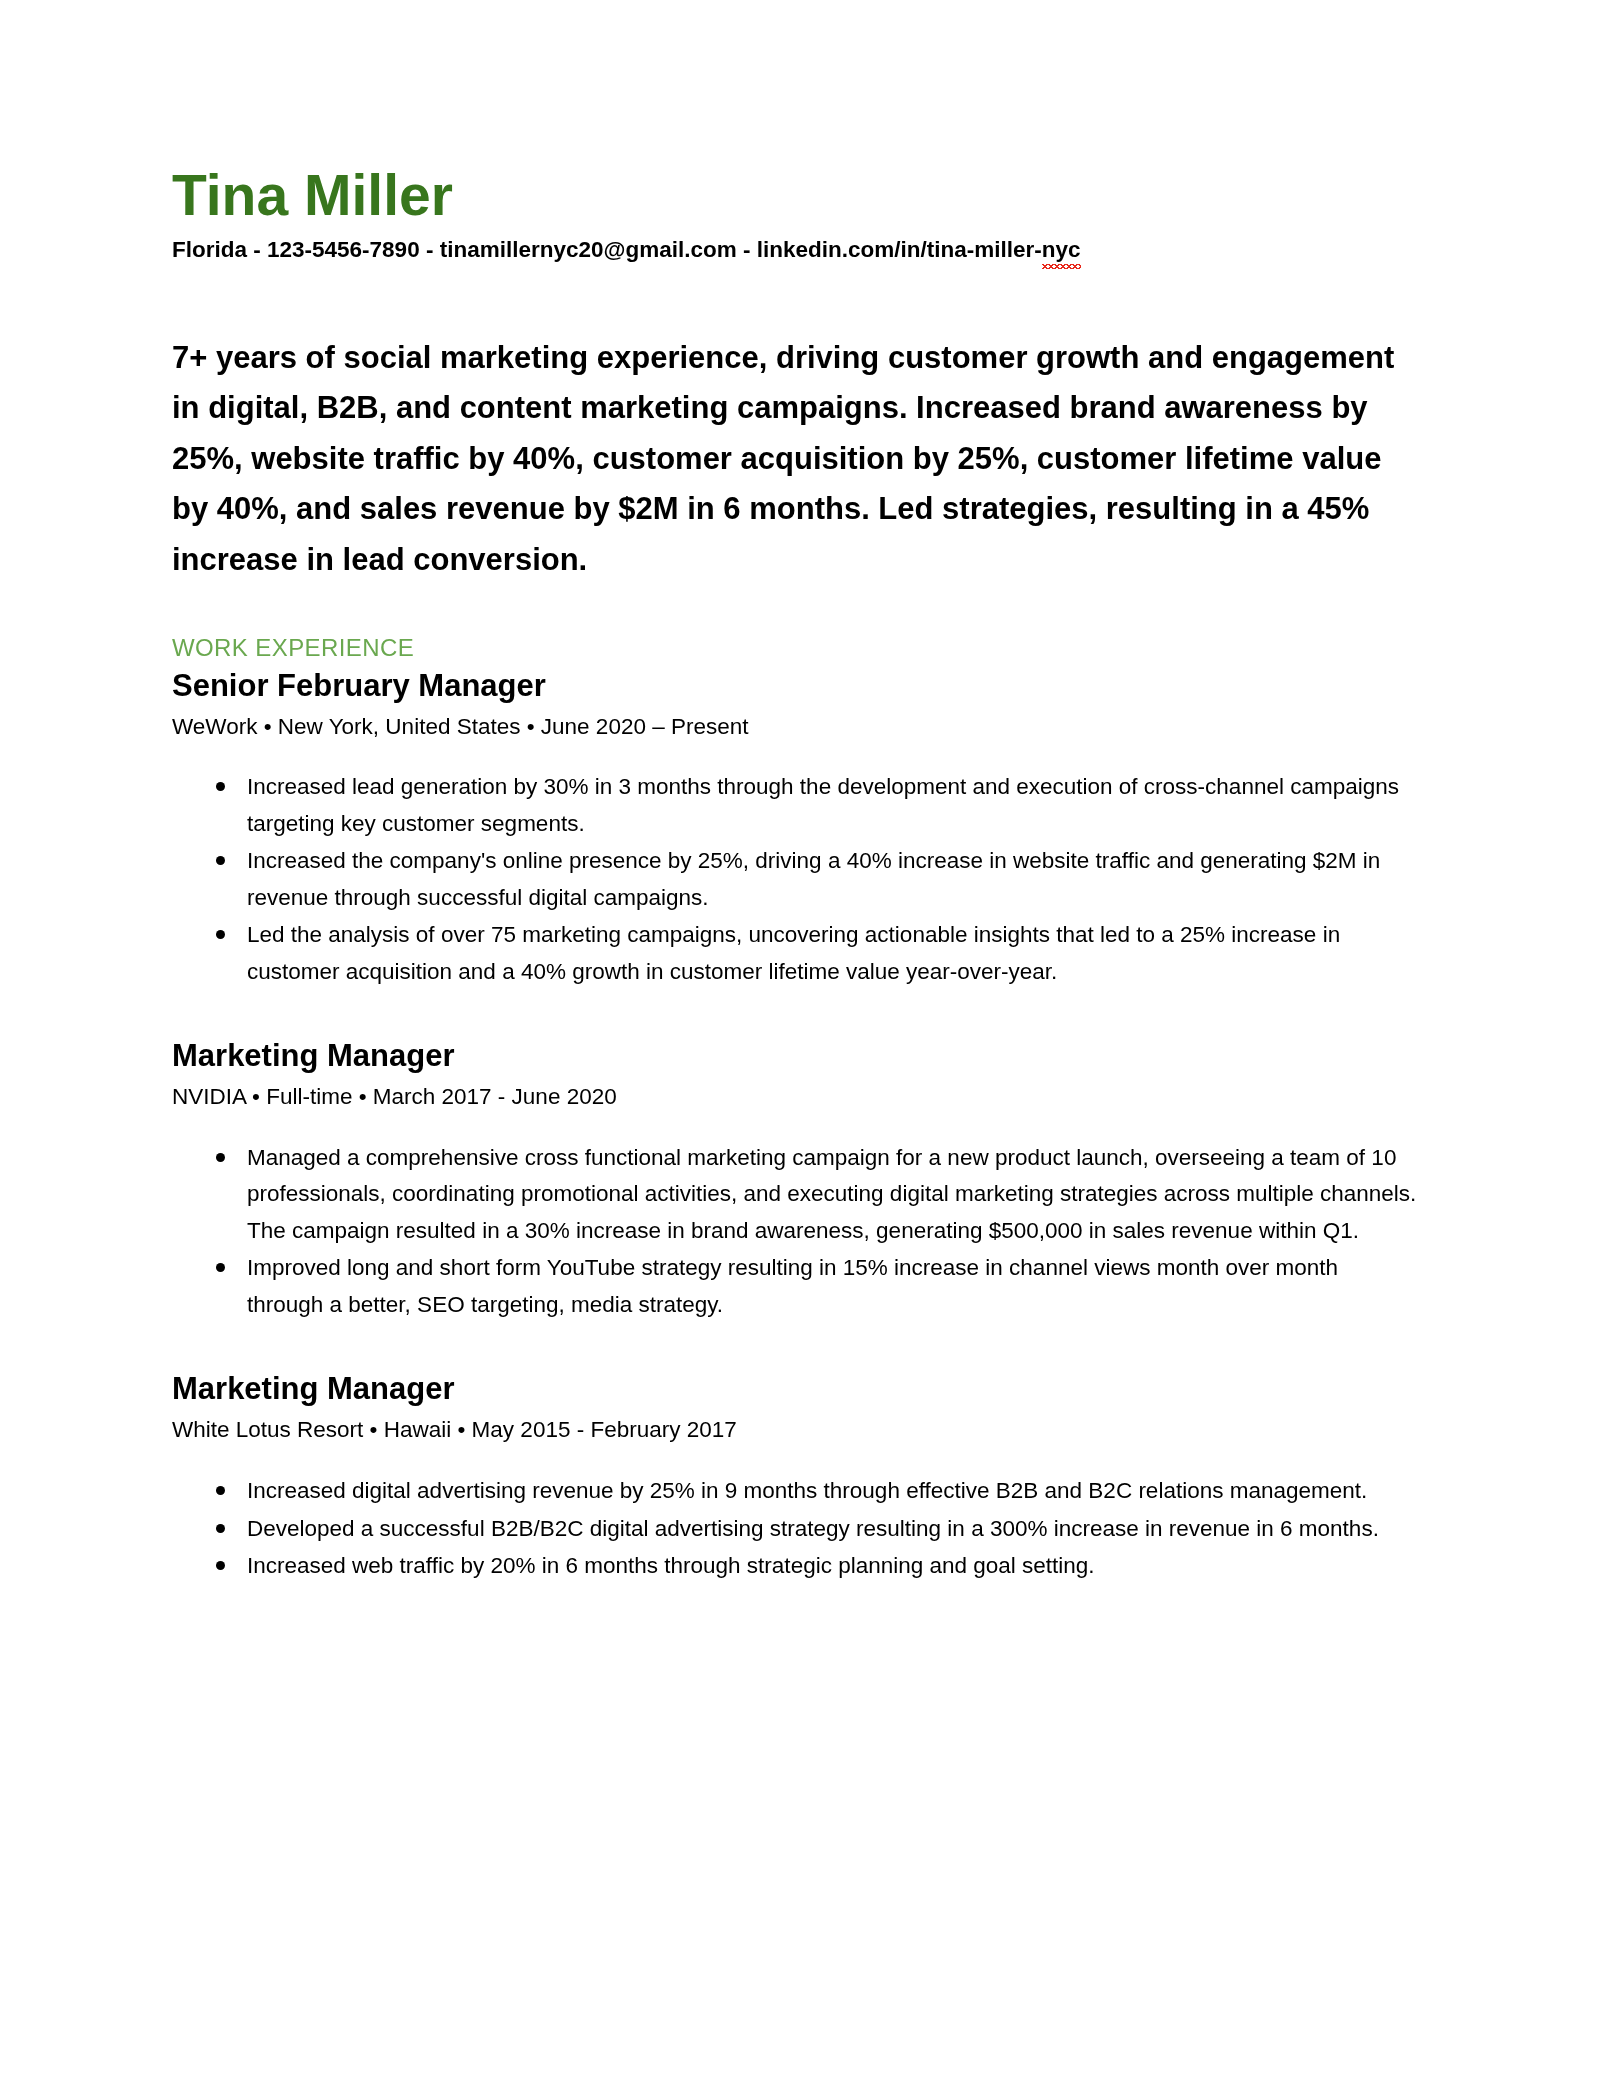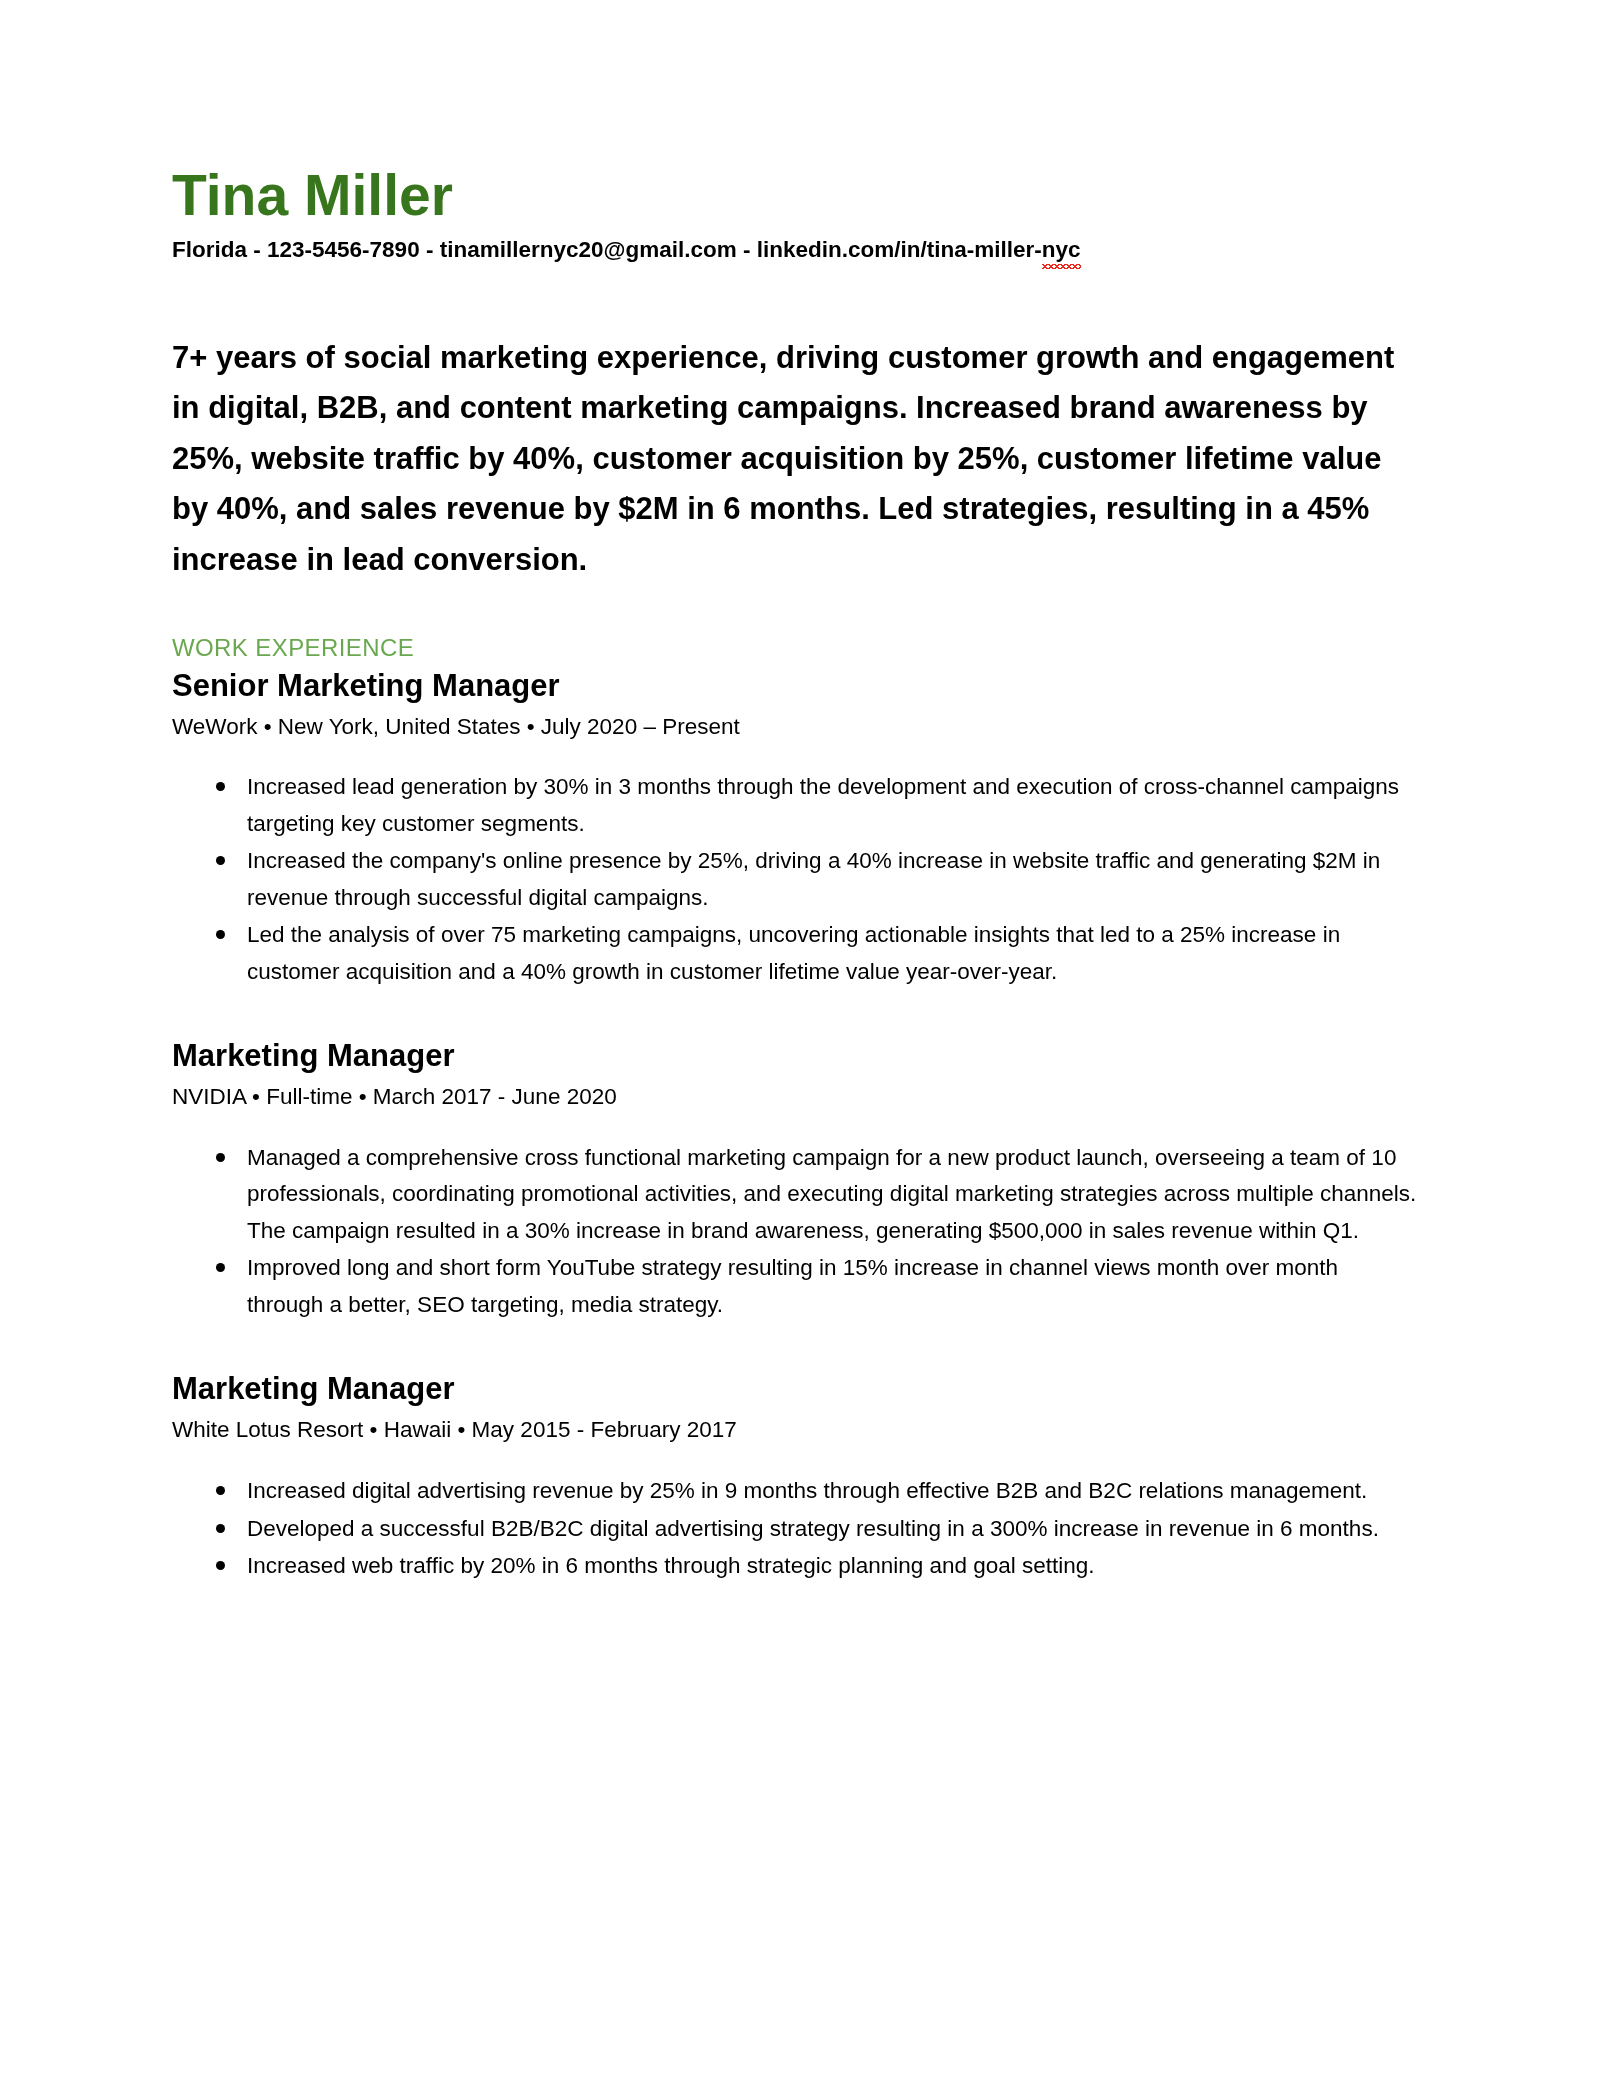--- a/index.html
+++ b/index.html
@@ -130,22 +130,22 @@
 
     <p class="contact">
       <span>Florida</span><span> - </span><span>123-5456-7890</span><span> - </span><span class="email">tinamillernyc20@gmail.com</span><span> - </span><span>linkedin.com/in/tina-miller-</span><span class="spellcheck">nyc</span>
     </p>
 
     <p class="summary">7+ years of social marketing experience, driving customer growth and engagement in digital, B2B, and content marketing campaigns. Increased brand awareness by 25%, website traffic by 40%, customer acquisition by 25%, customer lifetime value by 40%, and sales revenue by $2M in 6 months. Led strategies, resulting in a 45% increase in lead conversion.</p>
 
     <h2 class="section-title">WORK EXPERIENCE</h2>
 
     <div class="job">
-      <h3 class="job-title">Senior Marketing Manager</h3>
-      <p class="job-meta">WeWork • New York, United States • July 2020 – Present</p>
+      <h3 class="job-title">Senior February Manager</h3>
+      <p class="job-meta">WeWork • New York, United States • June 2020 – Present</p>
       <ul class="bullets">
         <li><span class="dot"></span><span>Increased lead generation by 30% in 3 months through the development and execution of cross-channel campaigns targeting key customer segments.</span></li>
         <li><span class="dot"></span><span>Increased the company's online presence by 25%, driving a 40% increase in website traffic and generating $2M in revenue through successful digital campaigns.</span></li>
         <li><span class="dot"></span><span>Led the analysis of over 75 marketing campaigns, uncovering actionable insights that led to a 25% increase in customer acquisition and a 40% growth in customer lifetime value year-over-year.</span></li>
       </ul>
     </div>
 
     <div class="job subsequent">
       <h3 class="job-title">Marketing Manager</h3>
       <p class="job-meta">NVIDIA • Full-time • March 2017 - June 2020</p>

